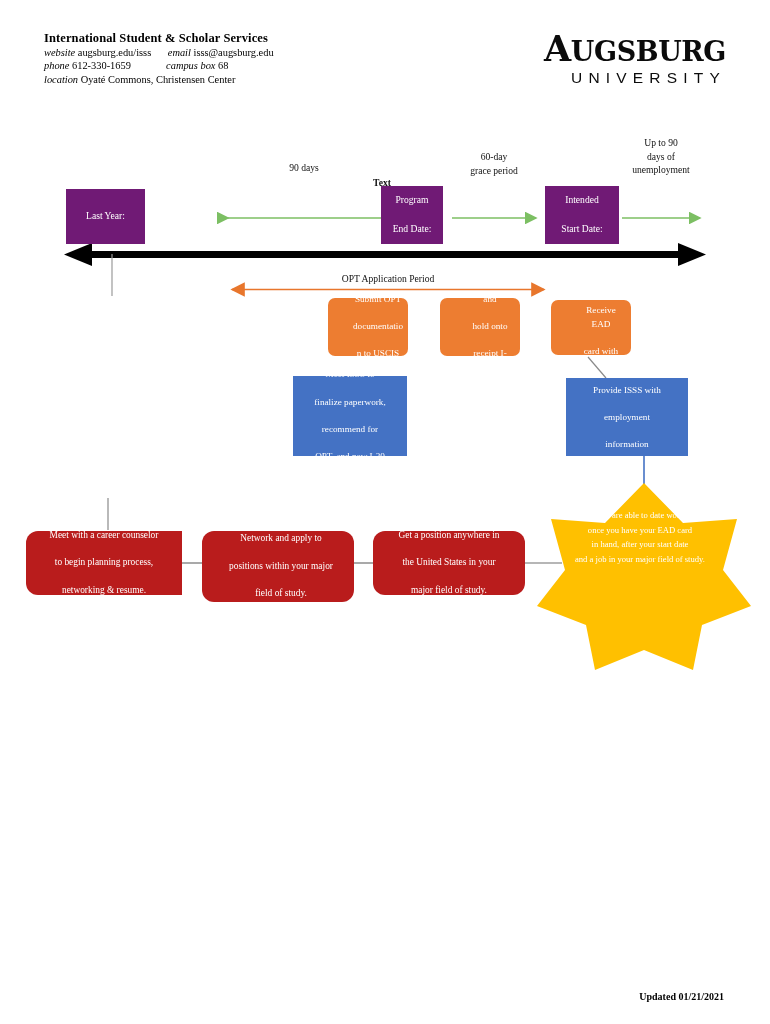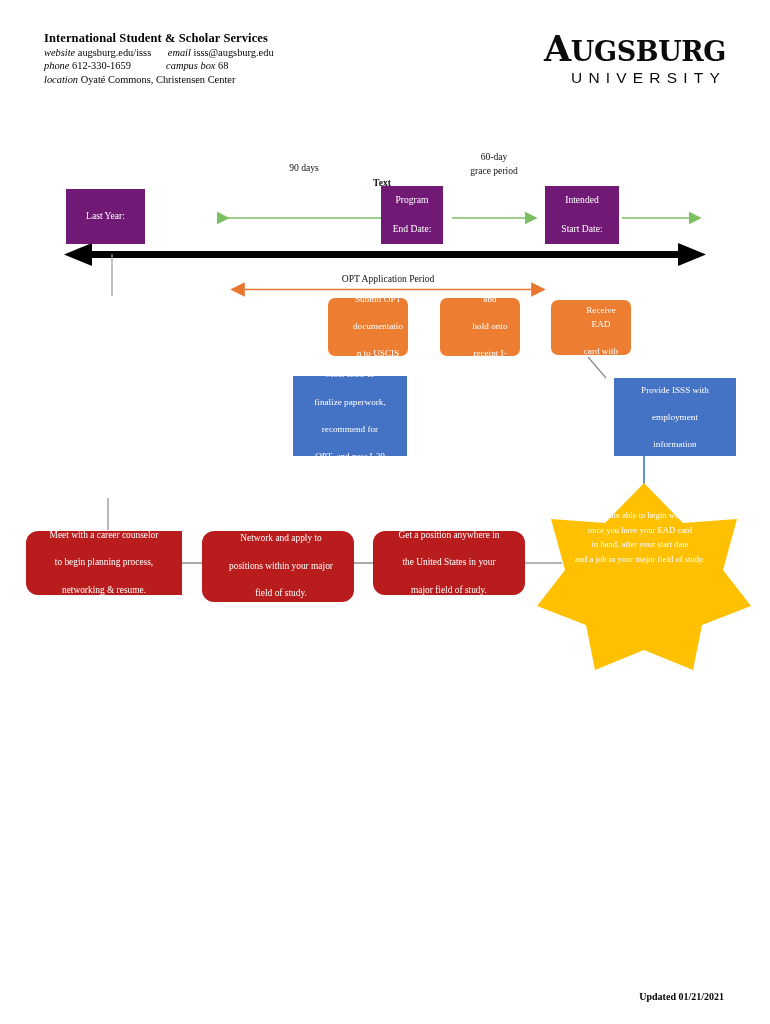--- a/index.html
+++ b/index.html
@@ -126,20 +126,25 @@
 
   <div class="lbl" style="left:249px;top:161px;width:110px;">90 days</div>
 
   <div class="lbl lbl-b" style="left:352px;top:176px;width:60px;">Text</div>
 
   <div class="lbl" style="left:438px;top:150px;width:112px;">
     <div>60-day</div>
     <div>grace period</div>
   </div>
 
+  <div class="lbl" style="left:601px;top:136px;width:120px;">
+    <div>Up to 90</div>
+    <div>days of</div>
+    <div>unemployment</div>
+  </div>
 
   <div class="lbl" style="left:288px;top:272px;width:200px;">OPT Application Period</div>
 
   <div class="box green" style="left:66px;top:189px;width:79px;height:55px;">
     <span>Last Year:</span>
   </div>
 
   <div class="box green" style="left:381px;top:186px;width:62px;height:58px;">
     <span>
       <span>Program</span><br>
@@ -181,21 +186,21 @@
 
   <div class="box blue" style="left:293px;top:376px;width:114px;height:80px;justify-content:center;">
     <span>
       <span>Meet ISSS to</span><br>
       <span>finalize paperwork,</span><br>
       <span>recommend for</span><br>
       <span>OPT, and new I-20</span>
     </span>
   </div>
 
-  <div class="box blue" style="left:614px;top:378px;width:122px;height:78px;align-items:flex-start;padding-top:6px;">
+  <div class="box blue" style="left:566px;top:378px;width:122px;height:78px;align-items:flex-start;padding-top:6px;">
     <span>
       <span>Provide ISSS with</span><br>
       <span>employment</span><br>
       <span>information</span><br>
       
     </span>
   </div>
 
   <div class="box lblue r-left" style="left:26px;top:531px;width:156px;height:64px;">
     <span>
@@ -215,20 +220,20 @@
 
   <div class="box lblue r-both" style="left:373px;top:531px;width:152px;height:64px;">
     <span>
       <span>Get a position anywhere in</span><br>
       <span>the United States in your</span><br>
       <span>major field of study.</span>
     </span>
   </div>
 
   <div class="star-txt">
-    <div>You are able to begin work</div>
+    <div>You are able to date work</div>
     <div>once you have your EAD card</div>
     <div>in hand, after your start date</div>
     <div>and a job in your major field of study.</div>
   </div>
 
   <div class="footer">Updated 01/21/2021</div>
 </div>
 
 </body></html>

